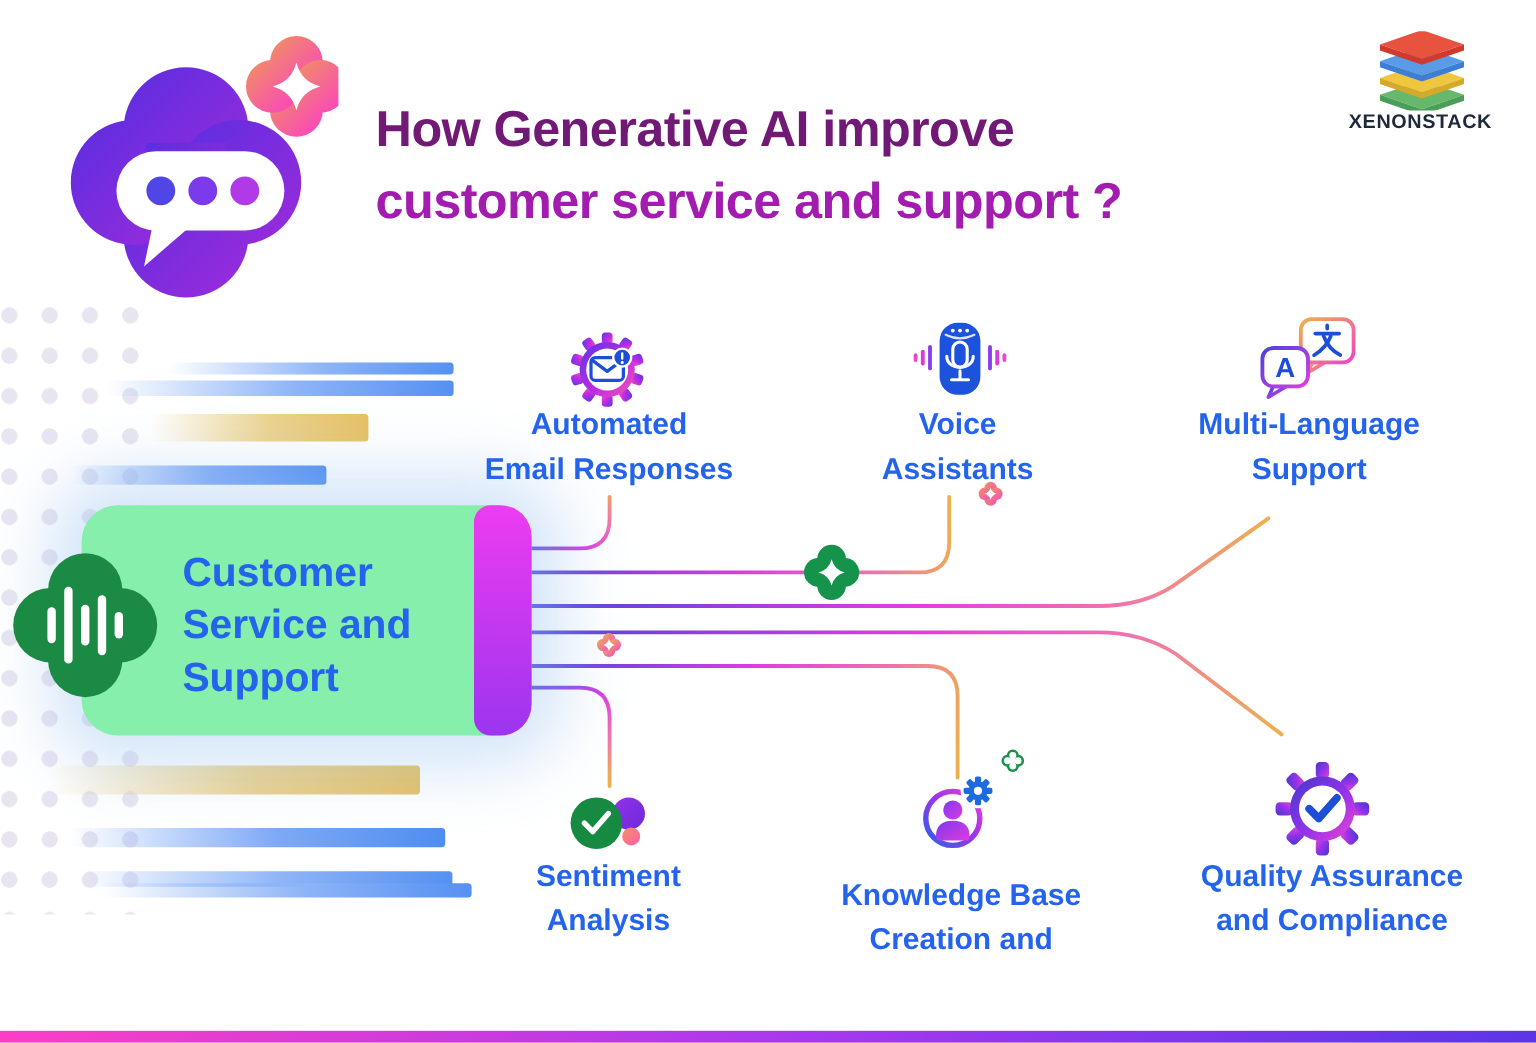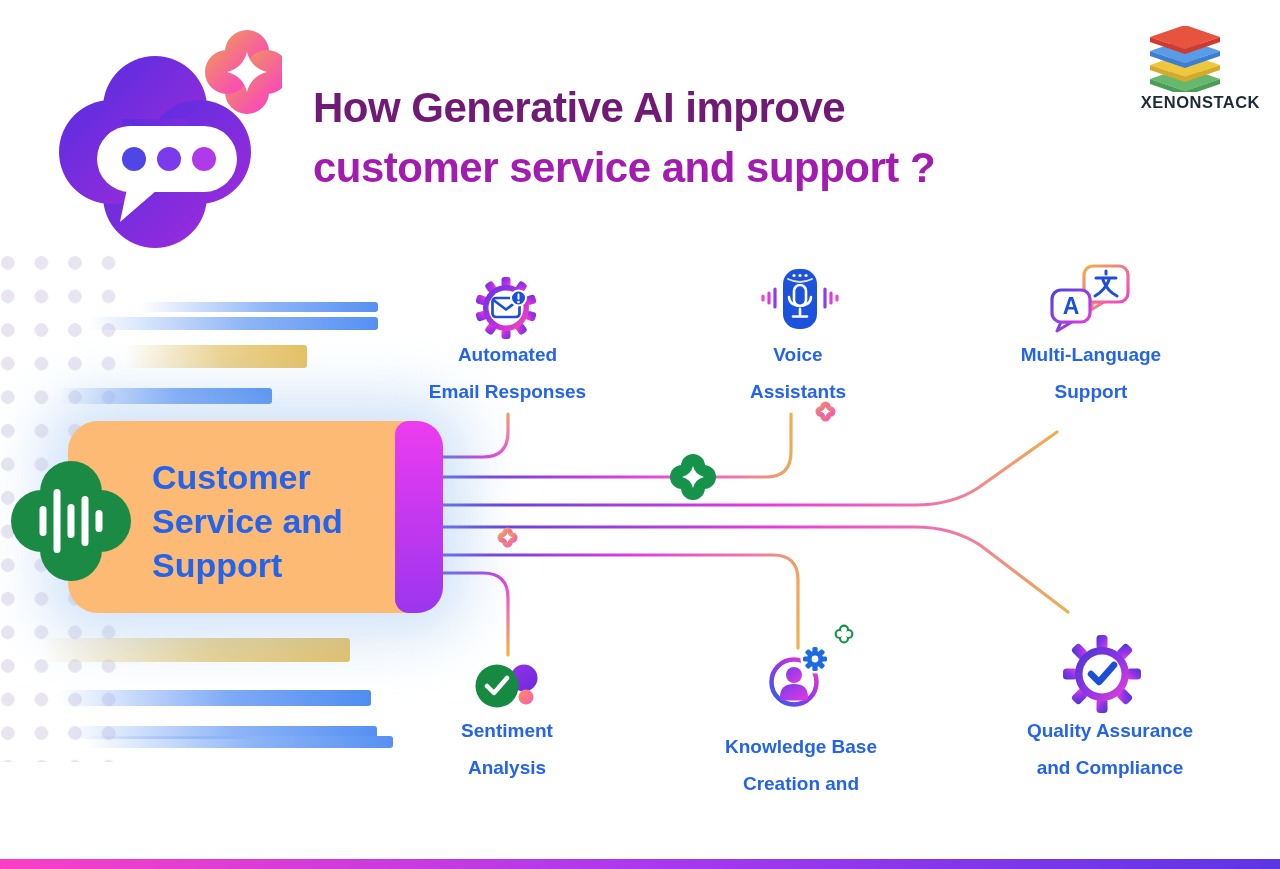--- a/index.html
+++ b/index.html
@@ -5,38 +5,38 @@
   html,body{margin:0;padding:0;}
   body{
     width:1280px;height:869px;position:relative;overflow:hidden;background:#ffffff;
     font-family:"Liberation Sans", sans-serif;
   }
   .abs{position:absolute;}
   
   .title{left:313px;top:78px;width:760px;line-height:60px;font-size:42px;font-weight:800;letter-spacing:-0.5px;}
   .title .t1{color:#701a75;}
   .title .t2{color:#a21caf;}
-  .brand-text{left:1124px;top:93px;width:136px;text-align:right;font-size:16.5px;font-weight:bold;letter-spacing:.5px;color:#1e2a3a;}
+  .brand-text{left:1124px;top:93px;width:136px;text-align:left;font-size:16.5px;font-weight:bold;letter-spacing:.5px;color:#1e2a3a;}
   
   .dots{left:-9px;top:246px;width:134px;height:516px;
     background-image:radial-gradient(circle,#e8e5f1 6.5px,rgba(0,0,0,0) 7px);
     background-size:33.6px 33.6px;}
   
   .bar{border-radius:3px;}
   .bar.blue{background:linear-gradient(90deg,rgba(255,255,255,0),#8db4f7 55%,#5590f2);}
   .bar.blue2{background:linear-gradient(90deg,rgba(255,255,255,0),#7fa9f6 55%,#4f8df0);}
   .bar.gold{background:linear-gradient(90deg,rgba(255,255,255,0),#ecd28e 55%,#e6c163);}
   
-  .card{left:68px;top:421px;width:375px;height:192px;background:#fdba74;border-radius:30px;
+  .card{left:68px;top:421px;width:375px;height:192px;background:#86efac;border-radius:30px;
     box-shadow:0 0 55px 26px rgba(155,195,240,.45);z-index:3;}
   .card-bar{position:absolute;right:0;top:0;width:48px;height:100%;
     background:linear-gradient(180deg,#ed3cf0,#9c35ef);border-radius:14px 26px 26px 14px;}
   .card-text{position:absolute;left:84px;top:34px;font-size:34px;font-weight:bold;color:#2463ec;line-height:44px;}
   
-  .blabel{font-size:19px;line-height:37px;font-weight:bold;color:#2463ec;text-align:center;z-index:4;}
+  .blabel{font-size:25px;line-height:37px;font-weight:bold;color:#2463ec;text-align:center;z-index:4;}
   svg{display:block;}
   .z2{z-index:2;} .z4{z-index:4;}
 </style>
 </head>
 <body>
 
 <div class="abs dots"></div>
 
 <div class="abs bar blue" style="left:140px;top:302px;width:238px;height:10px;"></div>
 <div class="abs bar blue" style="left:88px;top:317px;width:290px;height:13px;"></div>

